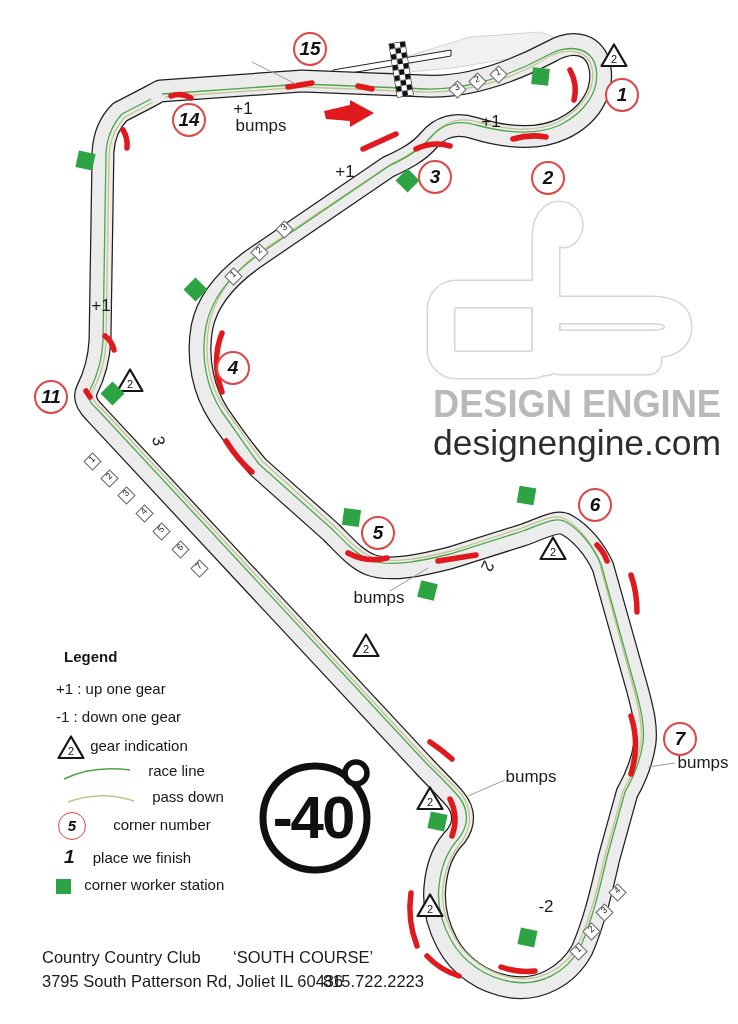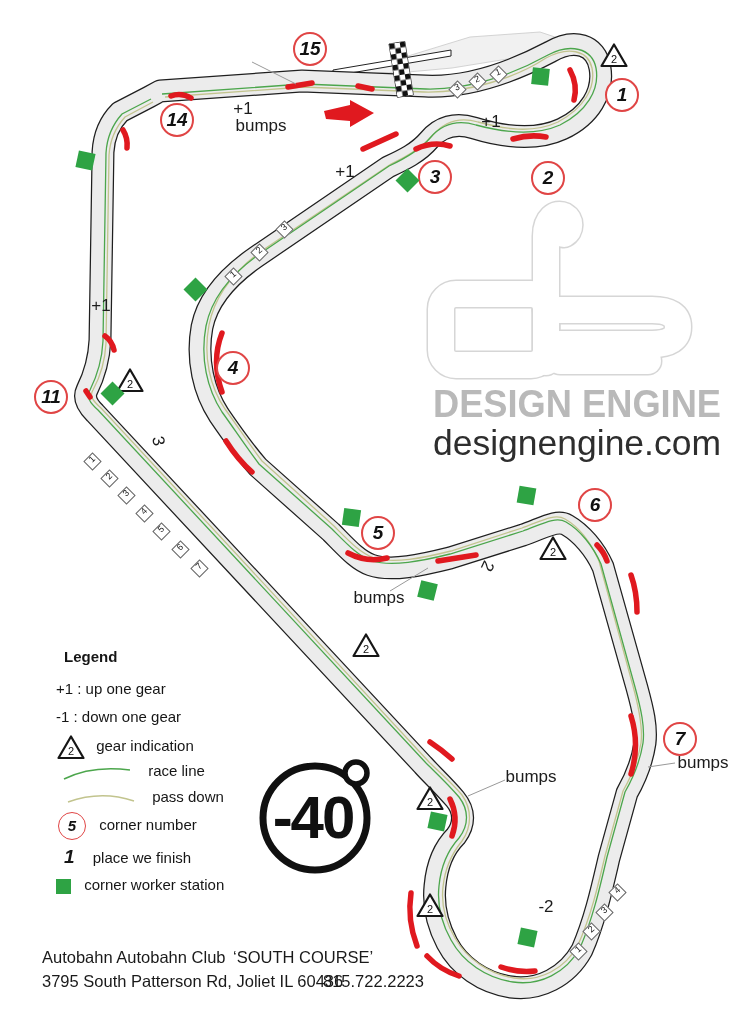--- a/index.html
+++ b/index.html
@@ -115,21 +115,21 @@
 
 <div id="overlay">
       <div class="corner" style="left:605px;top:78px">1</div>
       <div class="corner" style="left:531px;top:161px">2</div>
       <div class="corner" style="left:418px;top:160px">3</div>
       <div class="corner" style="left:216px;top:351px">4</div>
       <div class="corner" style="left:361px;top:516px">5</div>
       <div class="corner" style="left:578px;top:488px">6</div>
       <div class="corner" style="left:663px;top:722px">7</div>
       <div class="corner" style="left:34px;top:380px">11</div>
-      <div class="corner" style="left:160px;top:103px">14</div>
+      <div class="corner" style="left:172px;top:103px">14</div>
       <div class="corner" style="left:293px;top:32px">15</div>
       <div class="tri" style="left:599px;top:42px"><svg width="30" height="27">
           <path d="M15 2.5 L27.5 24 L2.5 24 Z" fill="#fff" stroke="#161616" stroke-width="2.2" stroke-linejoin="round"></path>
           <text x="15" y="21" text-anchor="middle" font-size="11" fill="#111">2</text>
         </svg></div>
       <div class="tri" style="left:115px;top:367px"><svg width="30" height="27">
           <path d="M15 2.5 L27.5 24 L2.5 24 Z" fill="#fff" stroke="#161616" stroke-width="2.2" stroke-linejoin="round"></path>
           <text x="15" y="21" text-anchor="middle" font-size="11" fill="#111">2</text>
         </svg></div>
       <div class="tri" style="left:538px;top:535px"><svg width="30" height="27">
@@ -241,48 +241,48 @@
 
 <div id="legend">
   <div class="lgrow lgtitle" style="left:64px;top:648px">Legend</div>
   <div class="lgrow" style="left:56px;top:680px">+1 : up one gear</div>
   <div class="lgrow" style="left:56px;top:708px">-1 : down one gear</div>
   <div class="lgrow" style="left:56px;top:734px">
     <svg width="30" height="27" style="vertical-align:middle">
       <path d="M15 2.5 L27.5 24 L2.5 24 Z" fill="#fff" stroke="#161616" stroke-width="2.2" stroke-linejoin="round"></path>
       <text x="15" y="21" text-anchor="middle" font-size="11" fill="#111">2</text>
     </svg>
-    <span style="margin-left:6px">gear indication</span>
+    <span style="">gear indication</span>
   </div>
   <div class="lgrow" style="left:62px;top:762px">
     <svg width="72" height="20" style="vertical-align:middle">
       <path d="M2,17 Q30,3 68,8" fill="none" stroke="#4ca64c" stroke-width="1.5"></path>
     </svg>
     <span style="margin-left:10px">race line</span>
   </div>
   <div class="lgrow" style="left:66px;top:788px">
     <svg width="72" height="20" style="vertical-align:middle">
       <path d="M2,14 Q35,2 68,13" fill="none" stroke="#c2c48e" stroke-width="1.5"></path>
     </svg>
     <span style="margin-left:10px">pass down</span>
   </div>
   <div class="lgrow" style="left:58px;top:812px">
     <span class="lg-circle">5</span>
-    <span style="margin-left:9px">corner number</span>
+    <span style="margin-left:23px">corner number</span>
   </div>
   <div class="lgrow" style="left:64px;top:846px">
     <span class="lg-one">1</span>
     <span style="margin-left:14px">place we finish</span>
   </div>
   <div class="lgrow" style="left:56px;top:876px">
     <span class="lg-square"></span>
     <span style="margin-left:9px">corner worker station</span>
   </div>
 </div>
 
 <div id="footer">
-  <span style="left:42px;top:948px">Autobahn Autobahn Club</span>
+  <span style="left:42px;top:948px">Country Country Club</span>
   <span style="left:233px;top:948px">‘SOUTH COURSE’</span>
   <span style="left:42px;top:972px">3795 South Patterson Rd, Joliet IL 60436</span>
   <span style="left:323px;top:972px">815.722.2223</span>
 </div>
 
 </div>
 
 </body></html>

